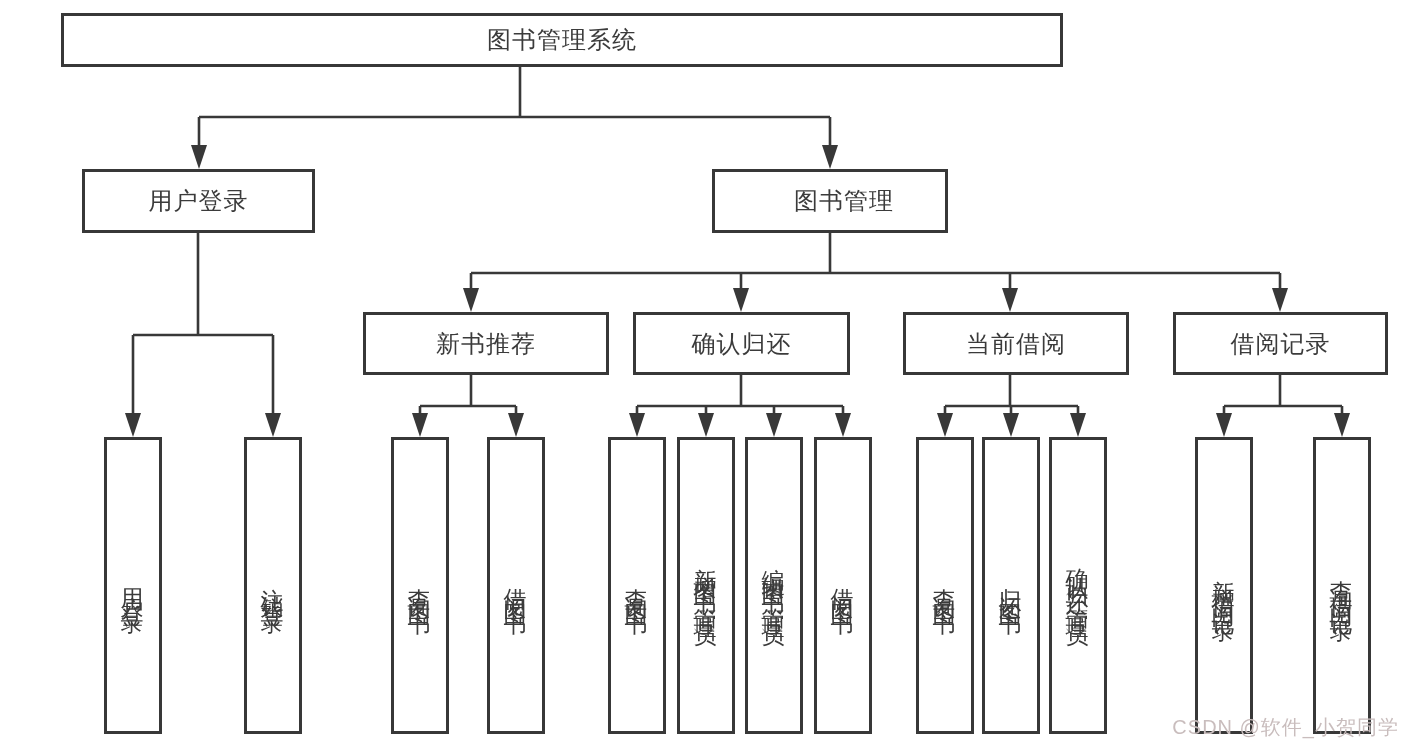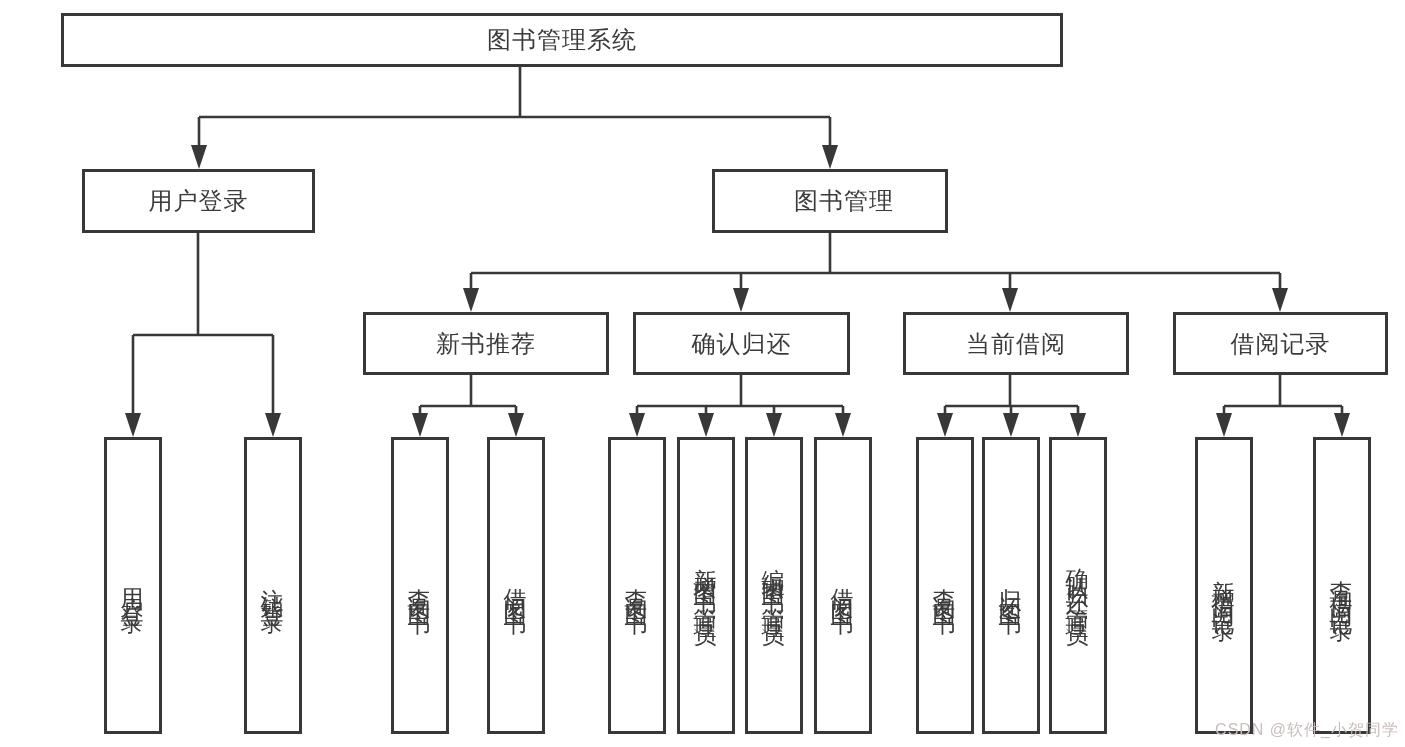--- a/index.html
+++ b/index.html
@@ -15,21 +15,21 @@
   }
   .vnode{
     position:absolute;box-sizing:border-box;border:3px solid #383838;background:#ffffff;
     display:flex;align-items:center;justify-content:center;
     color:#3b3b3b;font-size:23px;
     writing-mode:vertical-rl;text-orientation:mixed;letter-spacing:8px;
     top:437px;height:297px;width:58px;
   }
   .watermark{
     position:absolute;right:6px;bottom:6px;
-    color:#c9bdbd;font-size:16px;letter-spacing:1px;z-index:5;
+    color:#c9bdbd;font-size:20px;letter-spacing:1px;z-index:5;
   }
 </style>
 </head>
 <body>
 
 <div class="canvas">
 
   <svg class="wires" width="1405" height="747" viewBox="0 0 1405 747" aria-hidden="true">
     <g stroke="#383838" stroke-width="2.6" fill="none">
 

